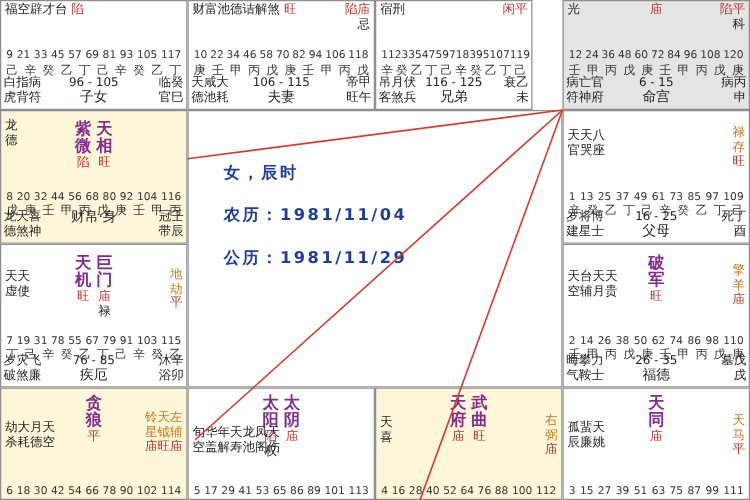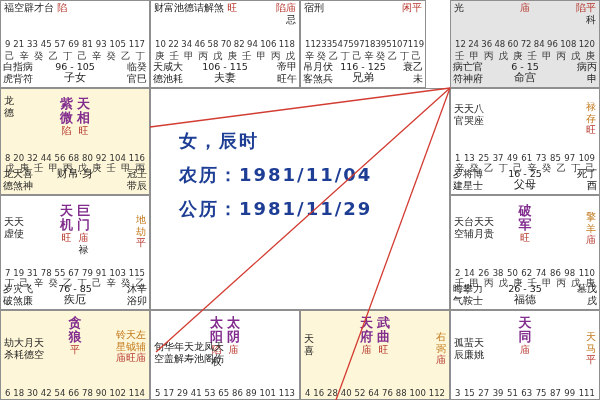--- a/index.html
+++ b/index.html
@@ -26,21 +26,21 @@
         font-size:9.5px;color:#333;}
   .strip{position:absolute;left:2px;right:2px;height:24px;}
   .gods{position:absolute;left:0;top:0;font-size:10px;line-height:11.5px;color:#222;}
   .pmid{position:absolute;left:0;right:0;top:0;text-align:center;color:#222;}
   .prange{font-size:9.5px;line-height:11px;}
   .pname{font-size:11px;line-height:12px;}
   .pstate{position:absolute;right:0;top:0;font-size:10px;line-height:11.5px;
           text-align:right;color:#222;}
   #center-info{position:absolute;left:150px;top:88px;width:300px;height:222px;
                box-sizing:border-box;border:1px solid #8f8f8f;background:#fff;}
-  .cline{position:absolute;left:28px;font-size:18px;font-weight:bold;color:#1e3e95;
+  .cline{position:absolute;left:28px;font-size:13px;font-weight:bold;color:#1e3e95;
          letter-spacing:2px;white-space:pre;}
   #lines-svg{position:absolute;left:0;top:0;width:600px;height:400px;pointer-events:none;}
 </style>
 </head>
 <body>
 
 <div id="stage">
   <div id="cells">
       <div class="cell" style="left: 0px; top: 0px; width: 150px; height: 88px;">
         <div class="toprow">

